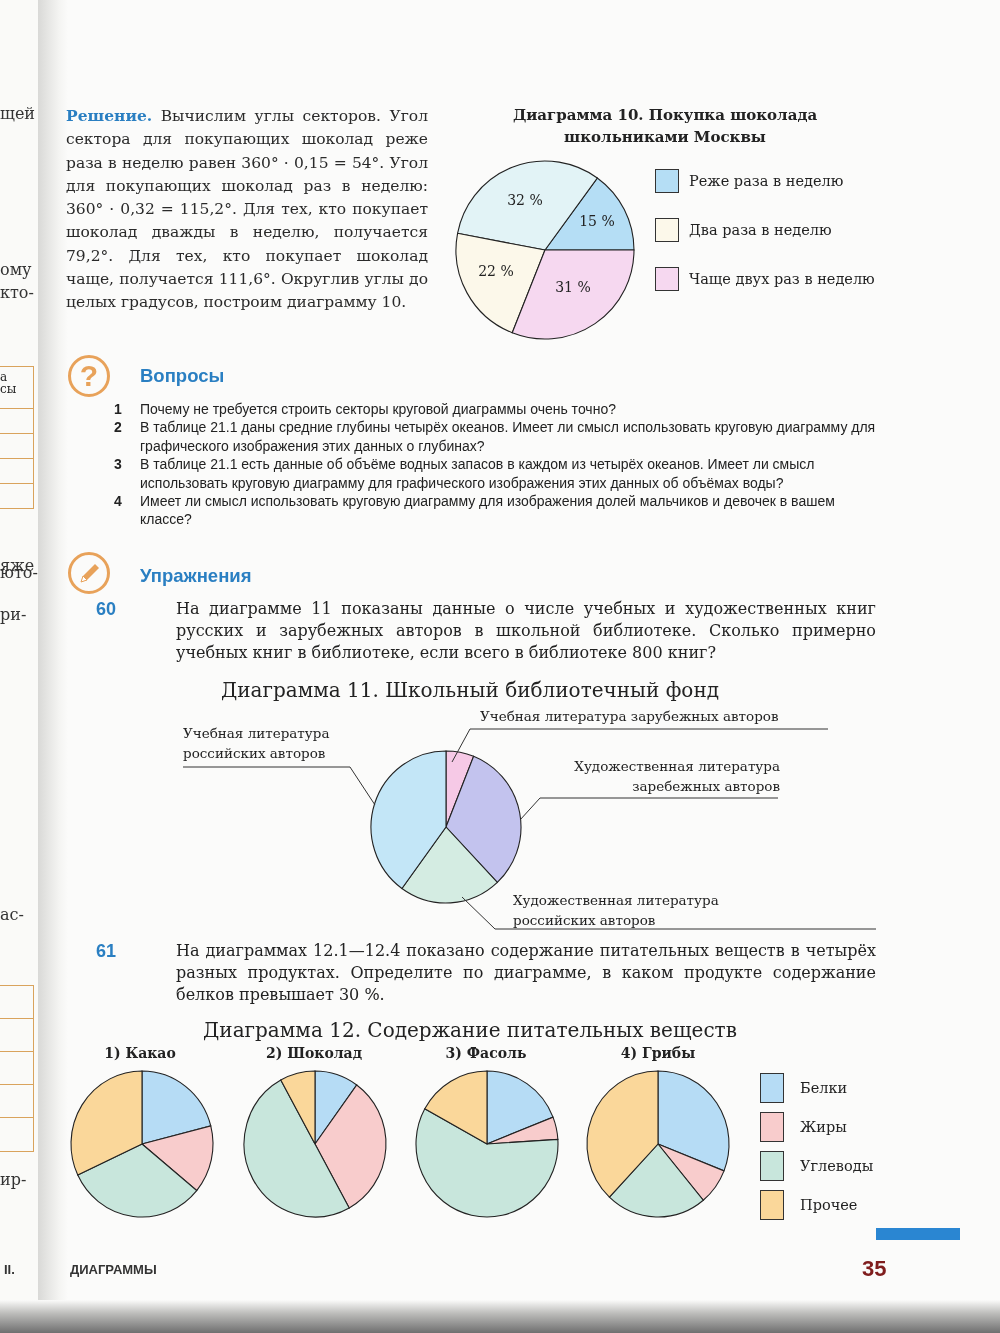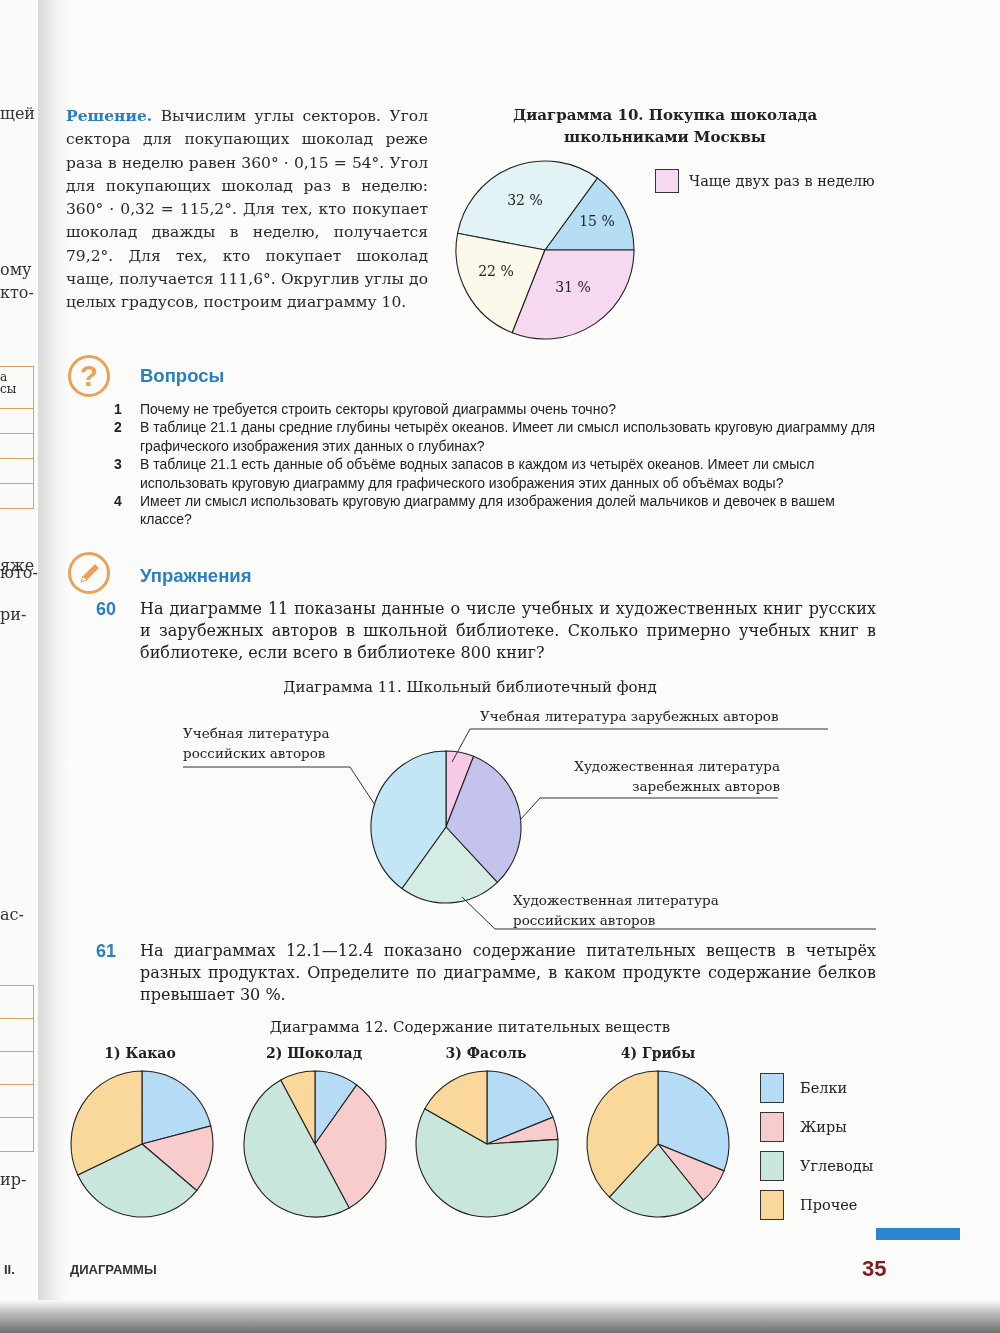--- a/index.html
+++ b/index.html
@@ -19,22 +19,22 @@
   .swatch{width:24px;height:24px;border:1px solid #333;margin-right:10px;box-sizing:border-box;}
   .legend10 .lbl{font-size:14.5px;}
   .icon-circle{position:absolute;width:42px;height:42px;border:3px solid #e8a25a;border-radius:50%;box-sizing:border-box;display:flex;align-items:center;justify-content:center;color:#e8a25a;font-size:30px;font-family:"Liberation Sans",sans-serif;font-weight:bold;}
   .section-h{position:absolute;font-family:"Liberation Sans",sans-serif;font-weight:bold;color:#2a7fc2;font-size:18.5px;}
   .qlist{position:absolute;left:114px;top:400px;width:762px;font-family:"Liberation Sans",sans-serif;font-size:14px;line-height:18.4px;}
   .q{display:flex;margin-bottom:0;}
   .q .n{width:26px;font-weight:bold;flex:none;}
   .q .t{flex:1;}
   .ex{position:absolute;left:96px;width:780px;display:flex;font-size:16px;line-height:22px;}
   .ex .n{width:44px;flex:none;color:#2a7fc2;font-family:"Liberation Sans",sans-serif;font-weight:bold;font-size:18px;}
-  .ex .t{flex:1;text-align:justify;}
-  .d-caption{position:absolute;text-align:center;font-size:15px;}
+  .ex .t{flex:1;text-align:justify;margin-left:36px;}
+  .d-caption{position:absolute;text-align:center;font-size:20px;}
   .lbl11{position:absolute;font-size:13.5px;line-height:20px;}
   .d12-head{position:absolute;font-size:14px;font-weight:bold;text-align:center;width:140px;}
   .legend12{position:absolute;left:760px;top:1073px;}
   .legend12 .row{display:flex;align-items:center;height:30px;margin-bottom:9px;}
   .legend12 .swatch{width:24px;height:30px;margin-right:16px;}
   .legend12 .lbl{font-size:14.5px;}
   .footer-left{position:absolute;left:4px;top:1262px;font-family:"Liberation Sans",sans-serif;font-weight:bold;font-size:13px;color:#333;}
   .footer-title{position:absolute;left:70px;top:1262px;font-family:"Liberation Sans",sans-serif;font-weight:bold;font-size:13px;color:#333;}
   .page-num{position:absolute;left:862px;top:1256px;font-family:"Liberation Sans",sans-serif;font-weight:bold;font-size:22px;color:#7f1d1d;}
   .blue-bar{position:absolute;left:876px;top:1228px;width:84px;height:12px;background:#2a86d2;}
@@ -79,20 +79,28 @@
     <path d="M545,250 L634,250 A89,89 0 0 0 597.3128874540301,177.9974875006297 Z" fill="#b5def5" stroke="#222" stroke-width="1.1"></path>
     <text x="597" y="226" text-anchor="middle" font-size="14" font-family="DejaVu Serif, serif" fill="#222">15 %</text>
     <path d="M545,250 L597.3128874540301,177.9974875006297 A89,89 0 0 0 457.5764346851467,233.3230630018705 Z" fill="#e2f3f6" stroke="#222" stroke-width="1.1"></path>
     <text x="525" y="205" text-anchor="middle" font-size="14" font-family="DejaVu Serif, serif" fill="#222">32 %</text>
     <path d="M545,250 L457.5764346851467,233.3230630018705 A89,89 0 0 0 512.2369148110636,332.75010724405433 Z" fill="#fcf8ea" stroke="#222" stroke-width="1.1"></path>
     <text x="496" y="276" text-anchor="middle" font-size="14" font-family="DejaVu Serif, serif" fill="#222">22 %</text>
     <path d="M545,250 L512.2369148110636,332.75010724405433 A89,89 0 0 0 634,250.00000000000003 Z" fill="#f6d8f0" stroke="#222" stroke-width="1.1"></path>
     <text x="573" y="292" text-anchor="middle" font-size="14" font-family="DejaVu Serif, serif" fill="#222">31 %</text>
   </svg>
 <div class="legend10" style="top:168px;">
+  <div class="row">
+      <div class="swatch" style="background:#b5def5"></div>
+      <span class="lbl">Реже раза в неделю</span>
+    </div>
+  <div class="row">
+      <div class="swatch" style="background:#fcf8ea"></div>
+      <span class="lbl">Два раза в неделю</span>
+    </div>
   <div class="row">
       <div class="swatch" style="background:#f6d8f0"></div>
       <span class="lbl">Чаще двух раз в неделю</span>
     </div>
 </div>
 
 <div class="icon-circle" style="left:68px;top:355px;">?</div>
 <div class="section-h" style="left:140px;top:365px;">Вопросы</div>
 <div class="qlist">
   <div class="q">

